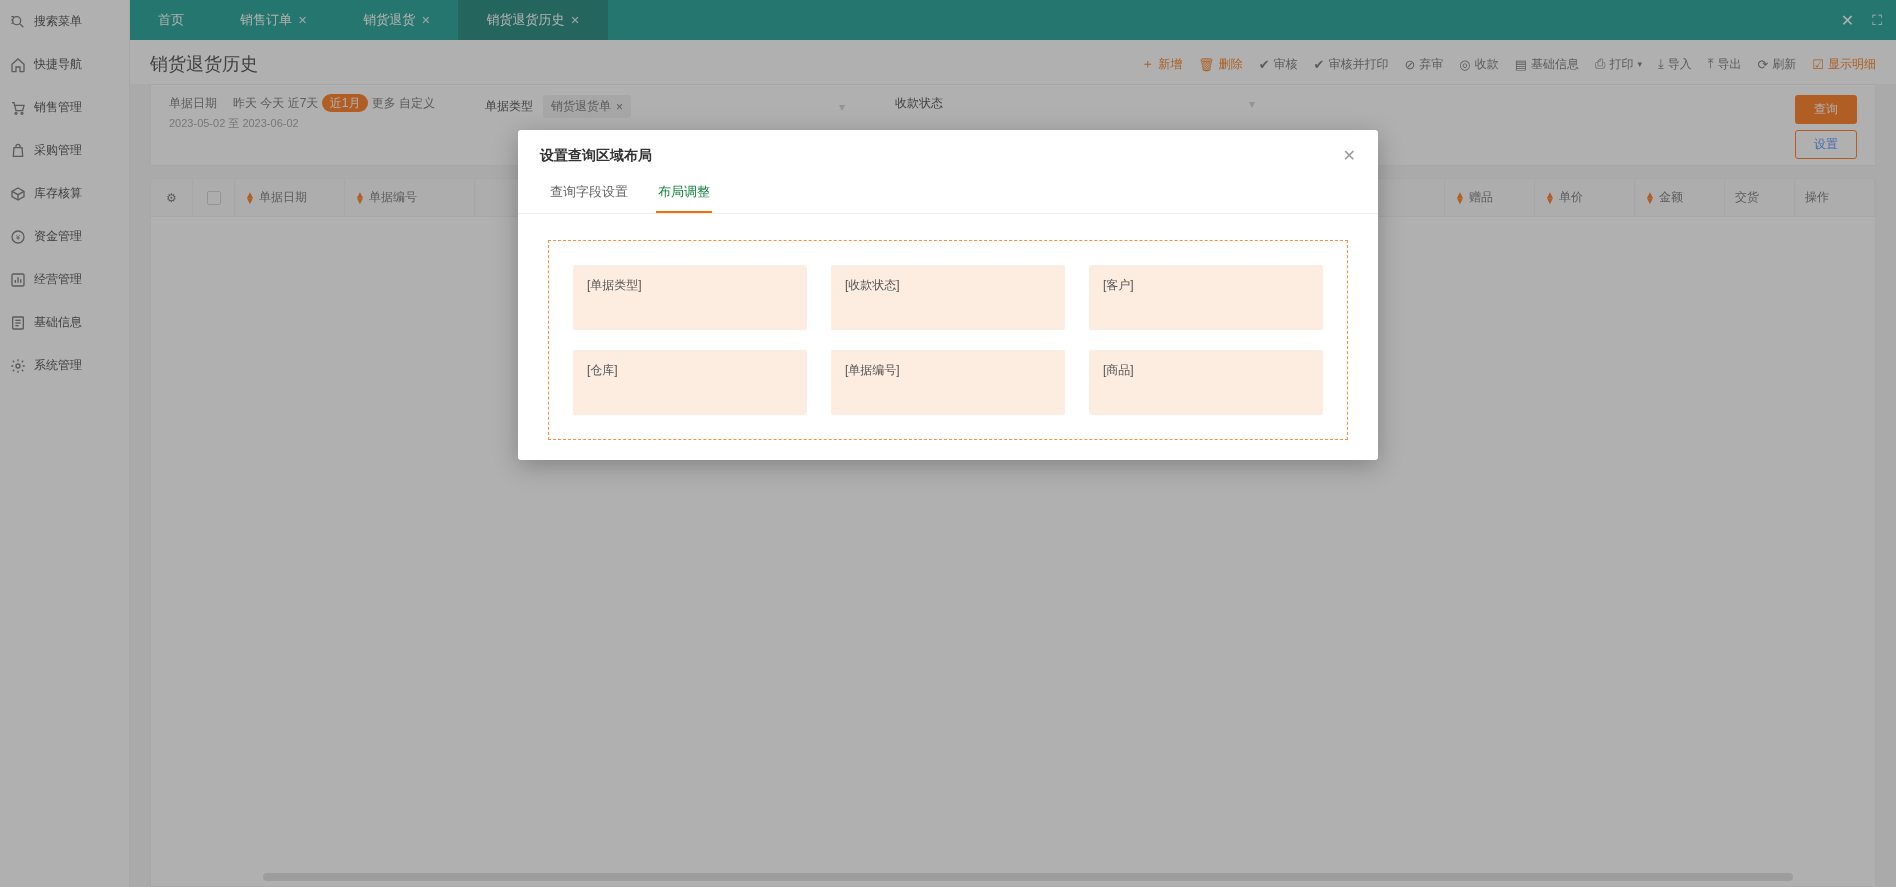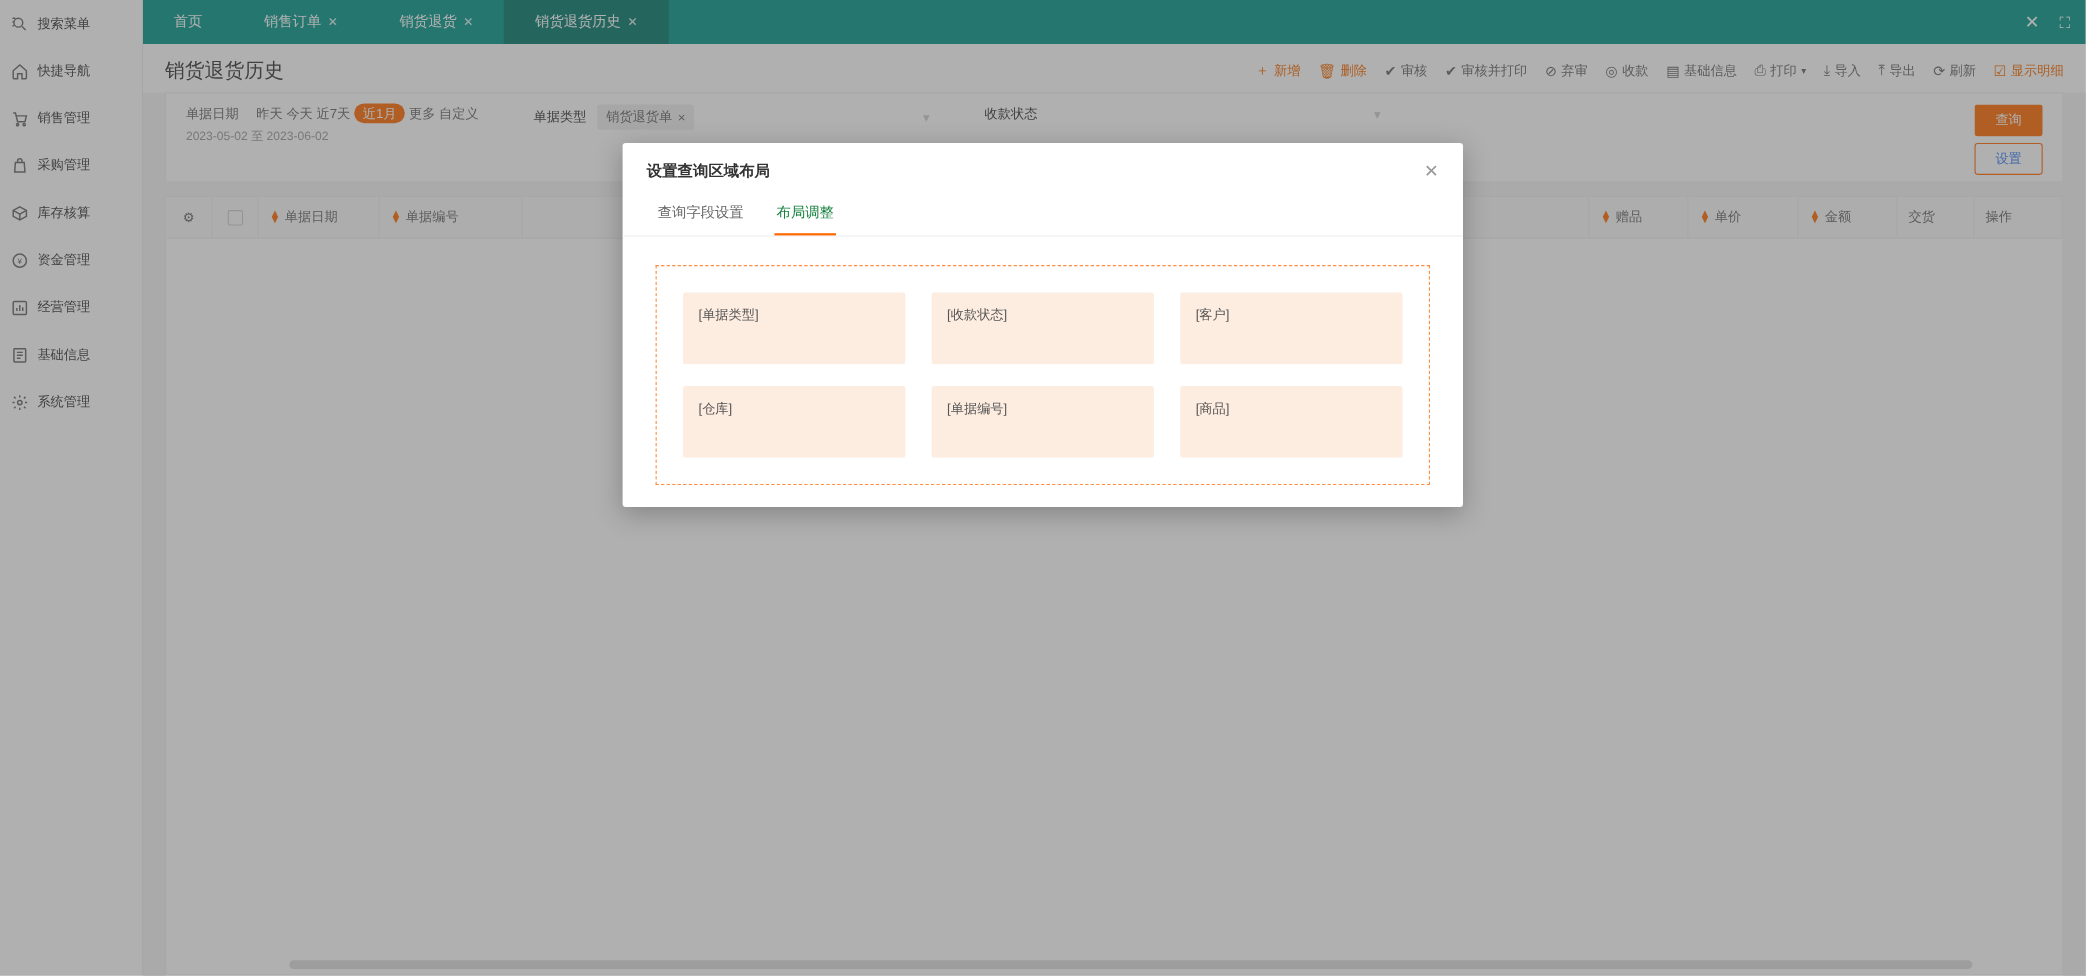--- a/index.html
+++ b/index.html
@@ -44,21 +44,21 @@
 .th.chk{width:42px;justify-content:center;}
 .sort-ic{color:#ff6a00;font-size:10px;display:flex;flex-direction:column;line-height:6px;}
 .tbody{flex:1;}
 .hscroll{height:14px;background:#fff;position:relative;margin:0 2px 2px;}
 .hscroll-thumb{position:absolute;left:110px;right:80px;top:3px;height:8px;background:#ddd;border-radius:4px;}
 .pager{display:flex;align-items:center;justify-content:flex-end;padding:10px 22px;background:#fff;border-top:1px solid #eee;gap:14px;color:#666;font-size:12px;}
 .pager select,.pager input{border:1px solid #ddd;padding:3px 6px;font-size:12px;}
 .pager input{width:44px;text-align:center;}
 .pager .nav{color:#ccc;cursor:pointer;font-size:13px;padding:0 2px;}
 .overlay{position:absolute;inset:0;background:rgba(80,80,80,.45);display:flex;align-items:flex-start;justify-content:center;padding-top:130px;z-index:50;}
-.modal{width:764px;background:#fff;border-radius:3px;box-shadow:0 6px 24px rgba(0,0,0,.25);display:flex;flex-direction:column;}
+.modal{width:860px;background:#fff;border-radius:3px;box-shadow:0 6px 24px rgba(0,0,0,.25);display:flex;flex-direction:column;}
 .modal-head{display:flex;align-items:center;padding:16px 22px 8px;}
 .modal-title{font-size:14px;font-weight:600;color:#333;}
 .modal-close{margin-left:auto;color:#999;cursor:pointer;font-size:16px;}
 .modal-tabs{display:flex;gap:26px;padding:10px 30px 0;border-bottom:1px solid #eee;}
 .mtab{padding:0 2px 10px;color:#666;cursor:pointer;font-size:13px;}
 .mtab.active{color:#15803d;border-bottom:2px solid #ff6a00;}
 .layout-grid-wrap{padding:26px 30px 20px;}
 .layout-grid{border:1px dashed #ff8c3f;padding:24px;display:grid;grid-template-columns:repeat(3,1fr);gap:20px 24px;min-height:200px;}
 .field-card{background:#fdece0;border-radius:2px;padding:12px 14px;color:#555;font-size:12px;cursor:move;}
 .modal-foot{display:flex;justify-content:flex-end;gap:12px;padding:16px 24px 22px;margin-top:120px;}

